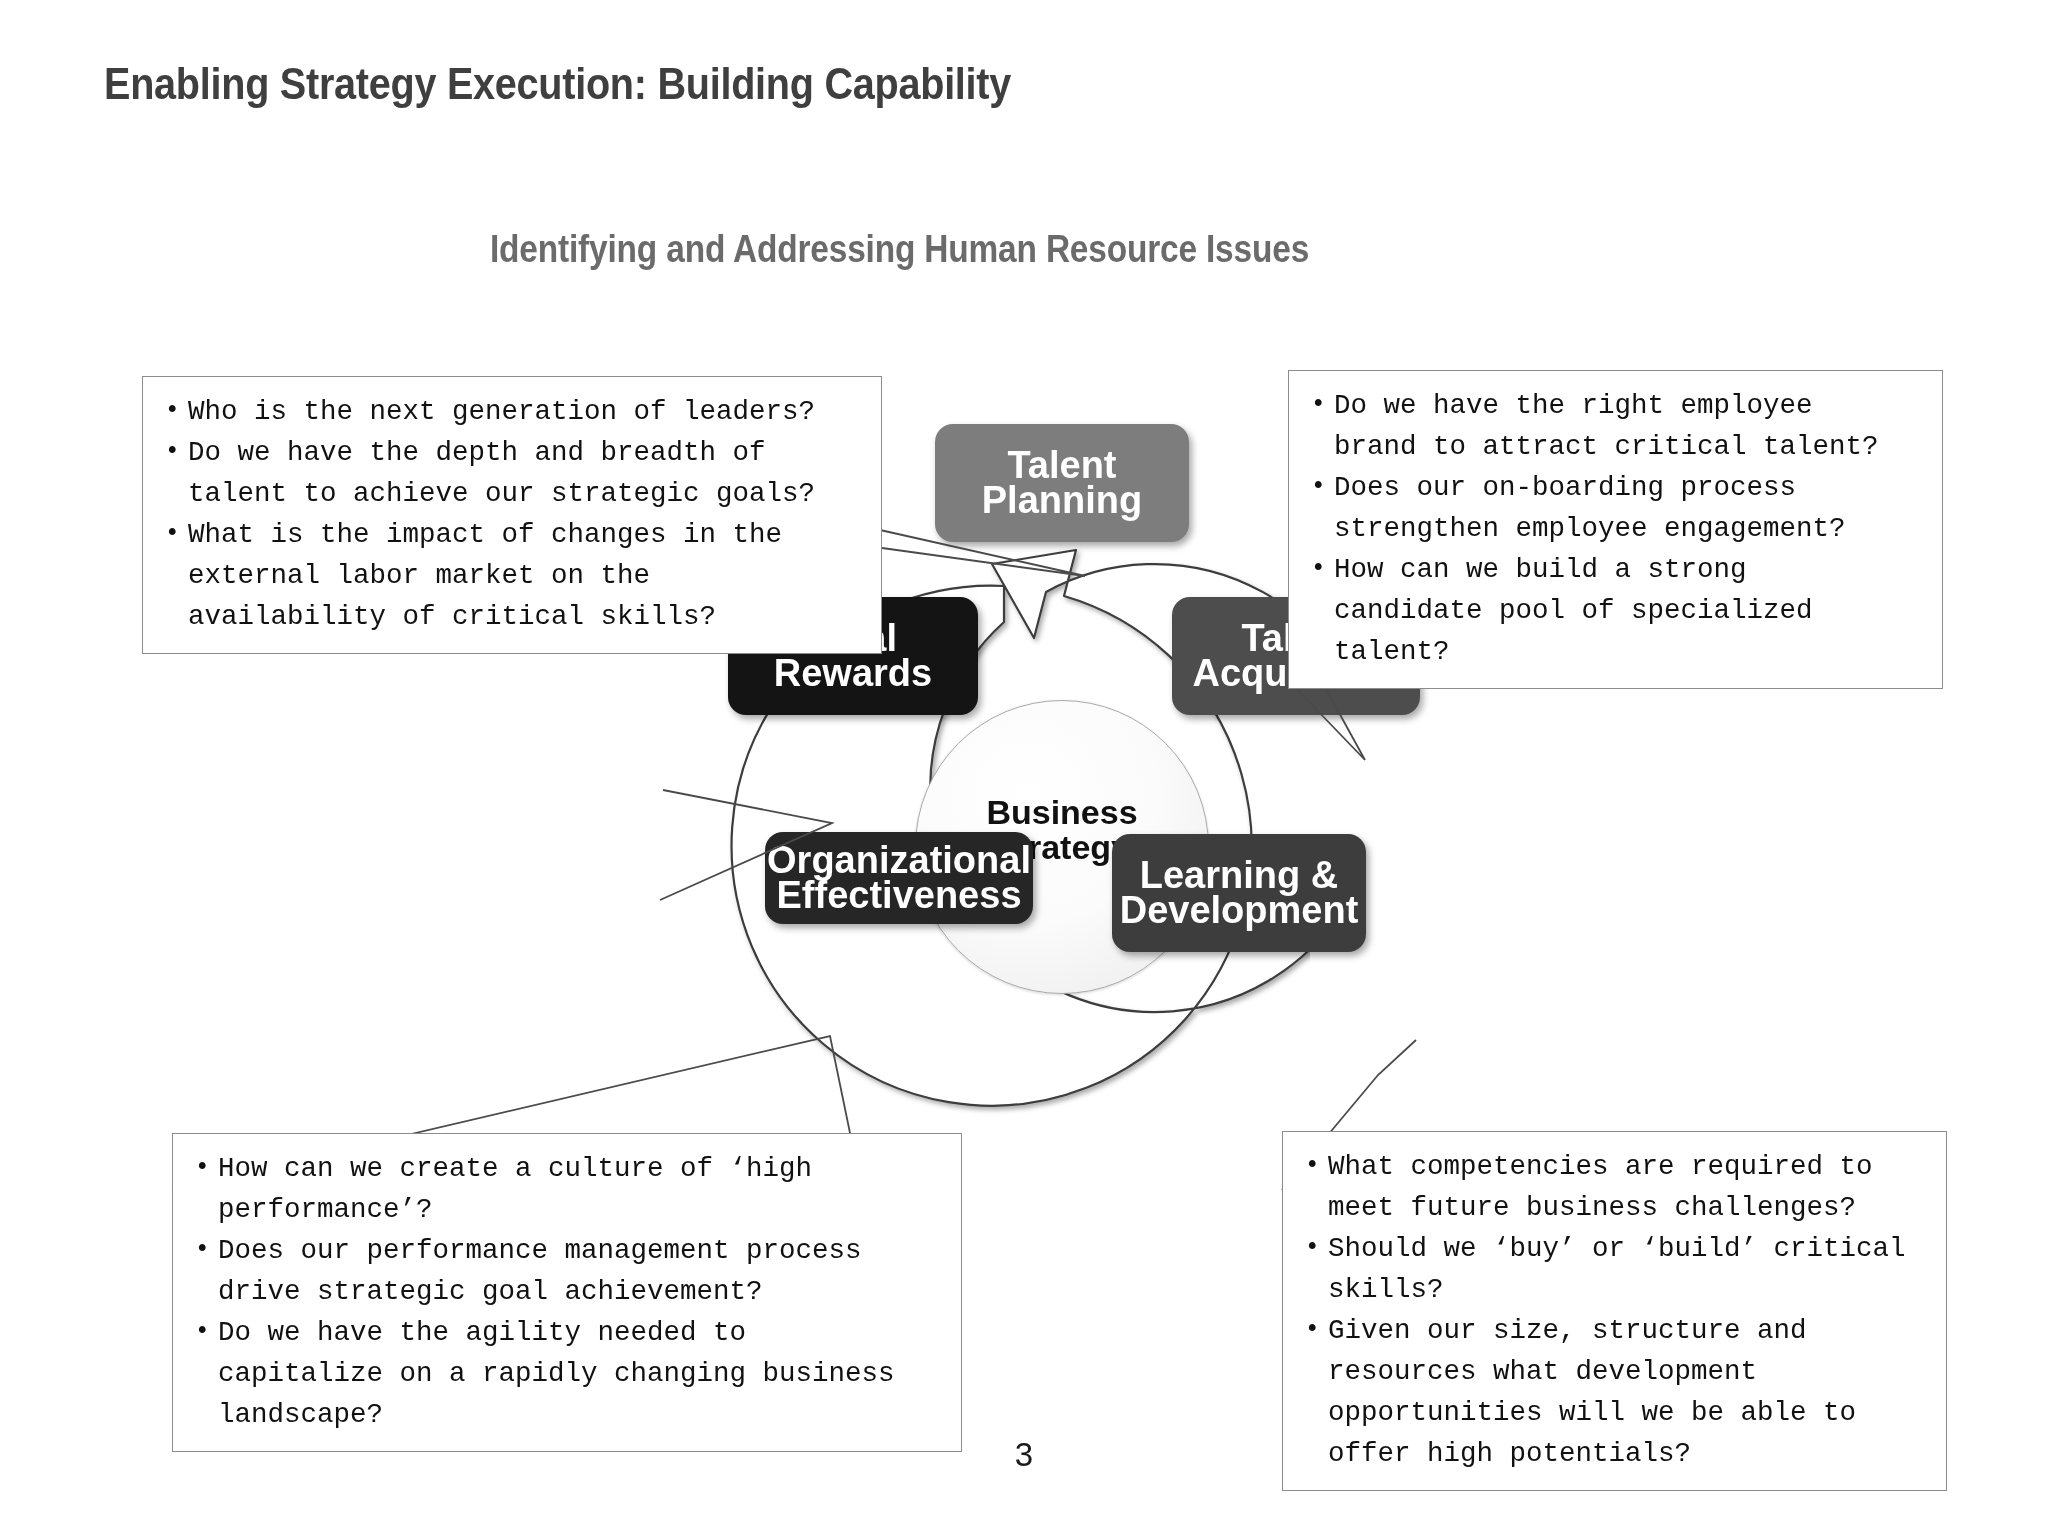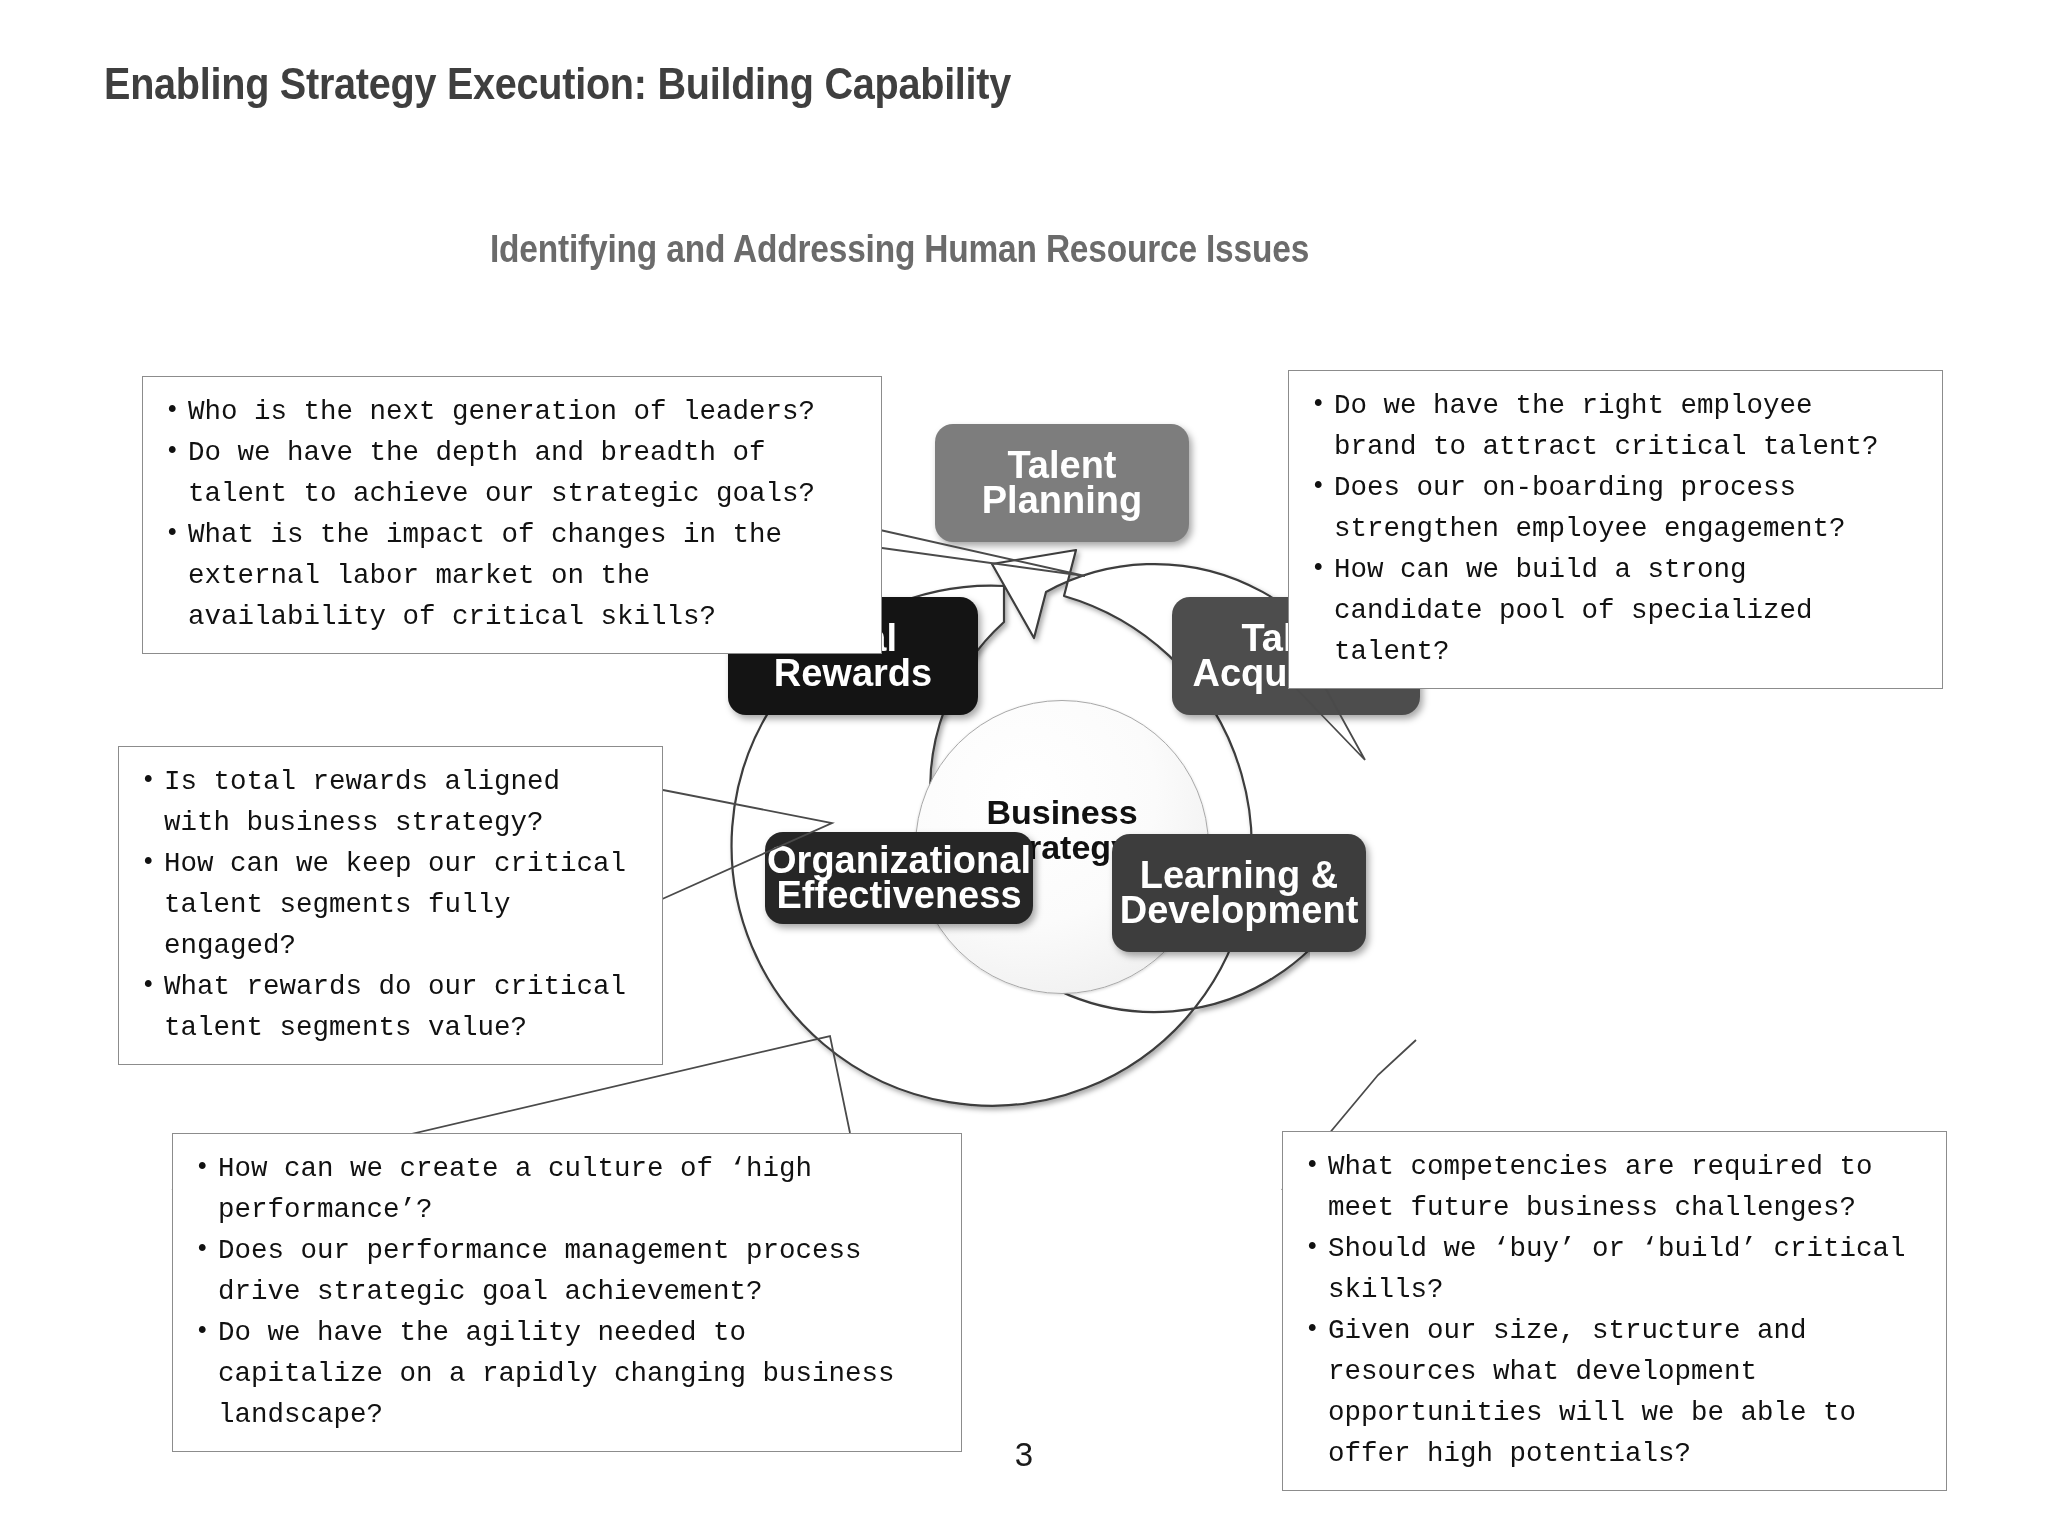--- a/index.html
+++ b/index.html
@@ -209,27 +209,20 @@
   </div>
 
   <div class="callout" id="callout-talent-acq">
     <ul>
       <li>Do we have the right employee brand to attract critical talent?</li>
       <li>Does our on-boarding process strengthen employee engagement?</li>
       <li>How can we build a strong candidate pool of specialized talent?</li>
     </ul>
   </div>
 
-  <div class="callout" id="callout-total-rewards">
-    <ul>
-      <li>Is total rewards aligned with business strategy?</li>
-      <li>How can we keep our critical talent segments fully engaged?</li>
-      <li>What rewards do our critical talent segments value?</li>
-    </ul>
-  </div>
 
   <div class="callout" id="callout-org-eff">
     <ul>
       <li>How can we create a culture of ‘high performance’?</li>
       <li>Does our performance management process drive strategic goal achievement?</li>
       <li>Do we have the agility needed to capitalize on a rapidly changing business landscape?</li>
     </ul>
   </div>
 
   <div class="callout" id="callout-learning-dev">

